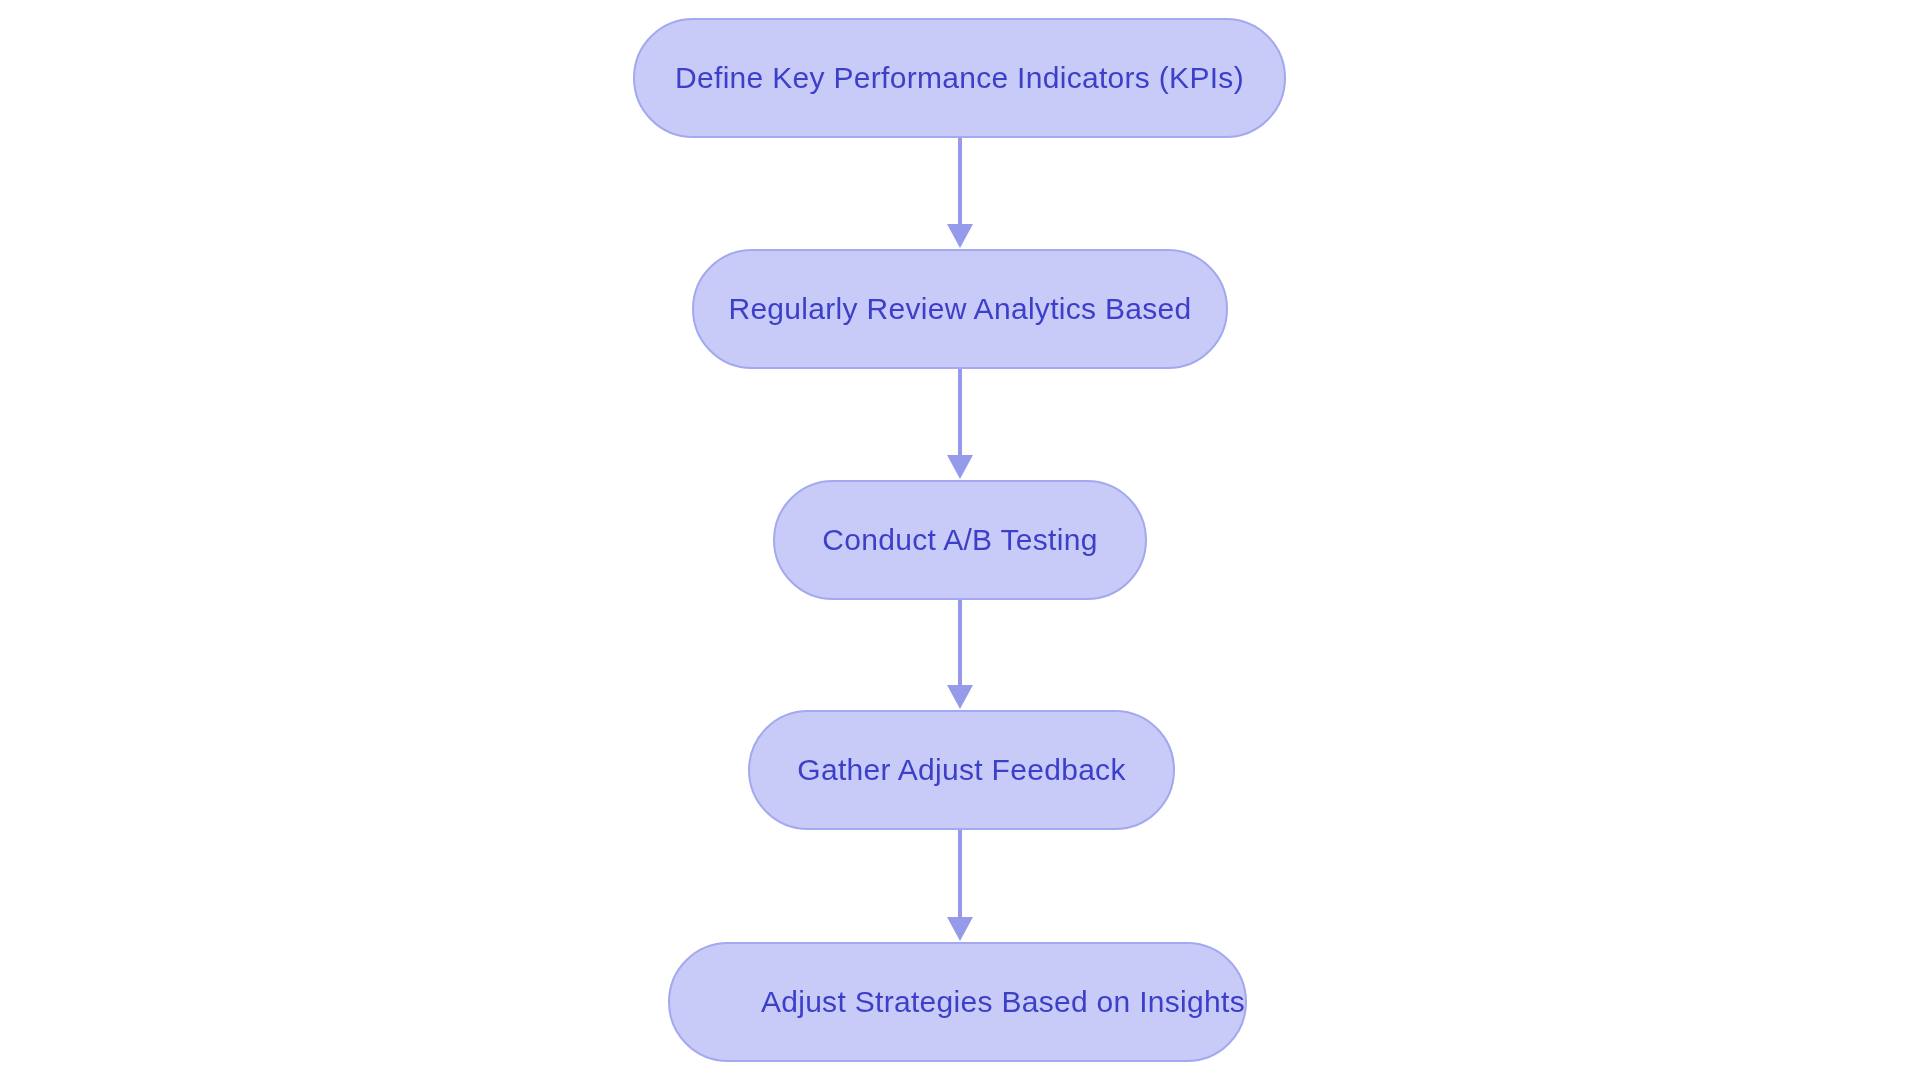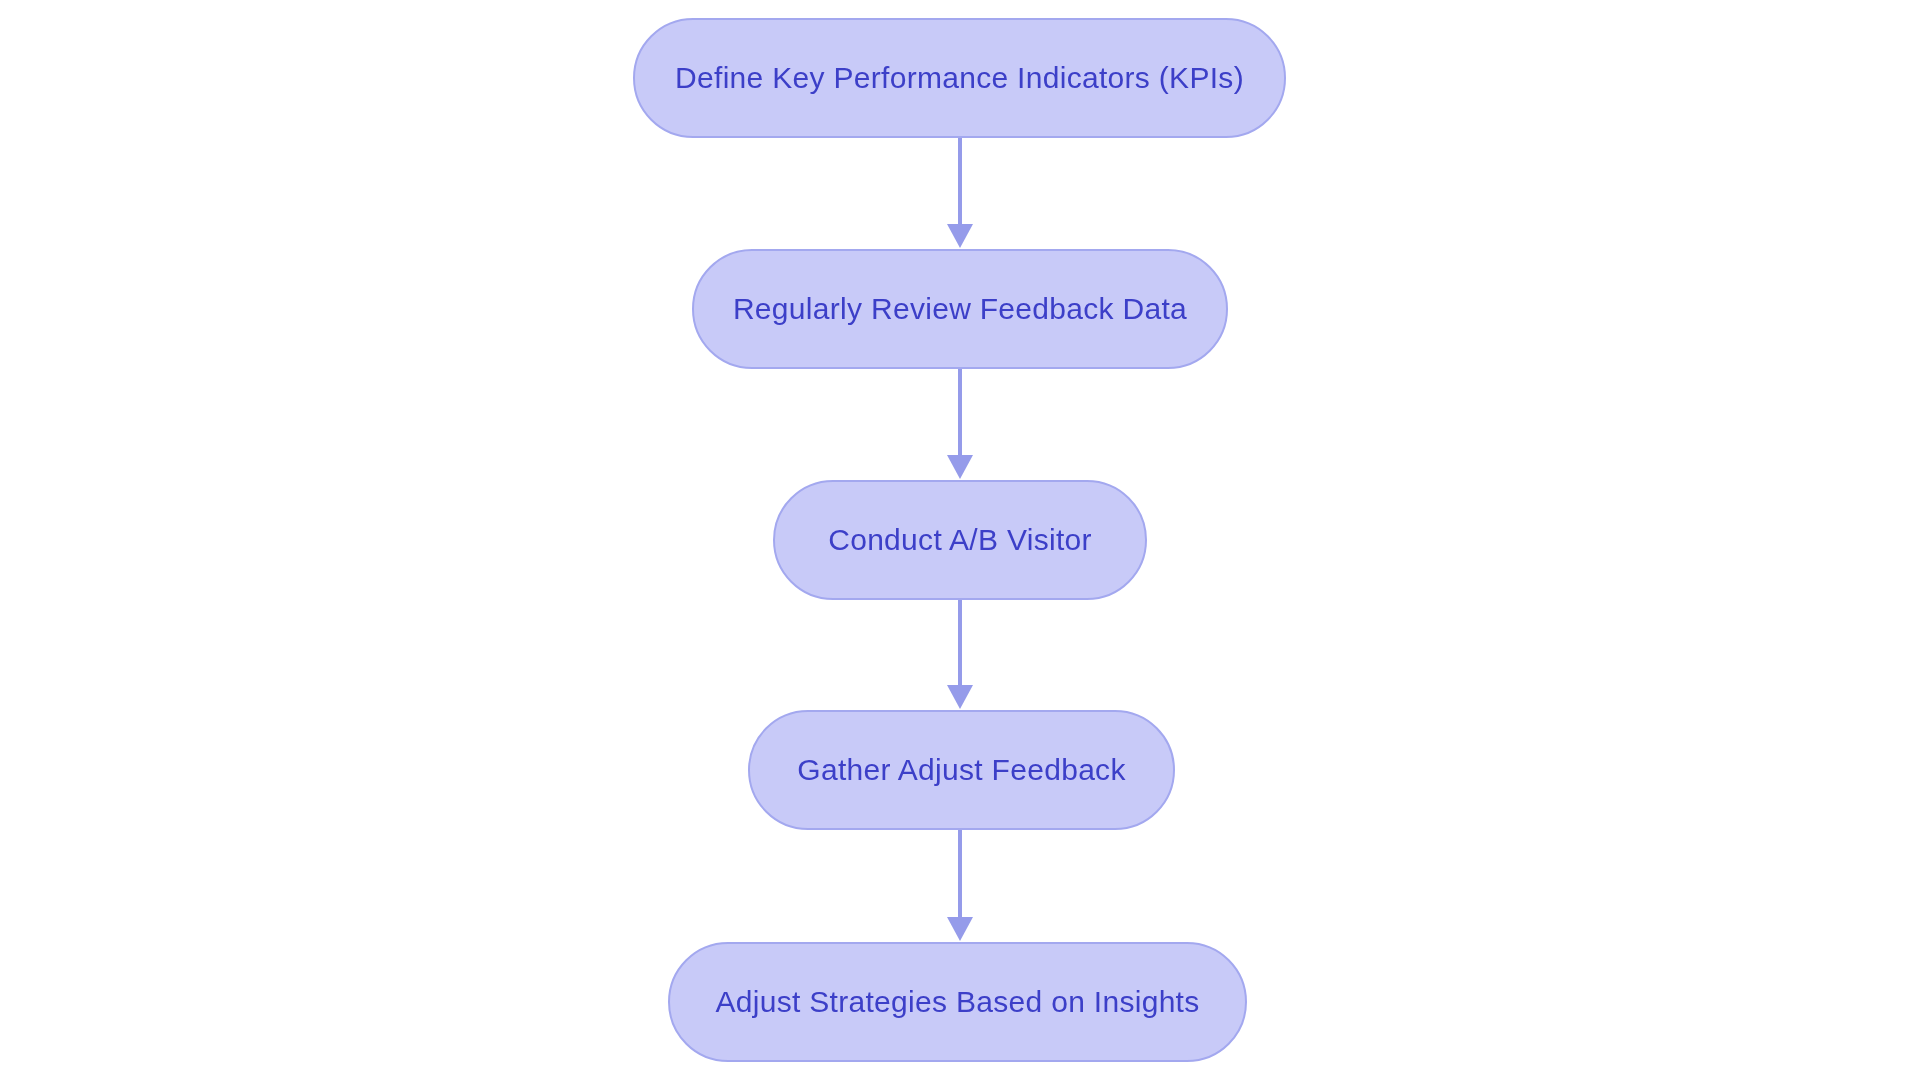--- a/index.html
+++ b/index.html
@@ -34,21 +34,21 @@
     align-items: center;
     justify-content: center;
     text-align: center;
     white-space: nowrap;
   }
 
   .node-1 { left: 633px; top:  18px; width: 653px; }
   .node-2 { left: 692px; top: 249px; width: 536px; }
   .node-3 { left: 773px; top: 480px; width: 374px; }
   .node-4 { left: 748px; top: 710px; width: 427px; }
-  .node-5 { left: 668px; top: 942px; width: 579px; }
+  .node-5 { left: 668px; top: 942px; width: 579px; justify-content: flex-end; }
 
   .connector {
     position: absolute;
     left: 947px;           
     width: 26px;
     display: flex;
     flex-direction: column;
     align-items: center;
   }
   .connector .line {
@@ -77,30 +77,30 @@
   <div class="node node-1">
     <span>Define Key Performance Indicators (KPIs)</span>
   </div>
 
   <div class="connector conn-1">
     <div class="line"></div>
     <div class="head"></div>
   </div>
 
   <div class="node node-2">
-    <span>Regularly Review Feedback Data</span>
+    <span>Regularly Review Analytics Based</span>
   </div>
 
   <div class="connector conn-2">
     <div class="line"></div>
     <div class="head"></div>
   </div>
 
   <div class="node node-3">
-    <span>Conduct A/B Visitor</span>
+    <span>Conduct A/B Testing</span>
   </div>
 
   <div class="connector conn-3">
     <div class="line"></div>
     <div class="head"></div>
   </div>
 
   <div class="node node-4">
     <span>Gather Adjust Feedback</span>
   </div>

